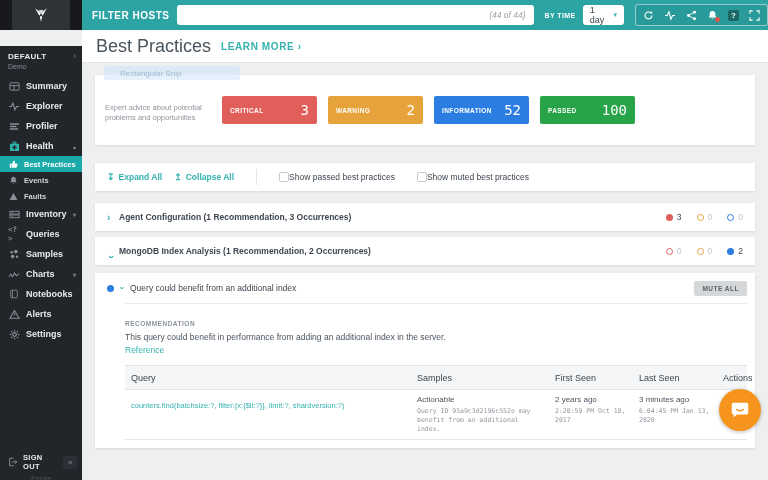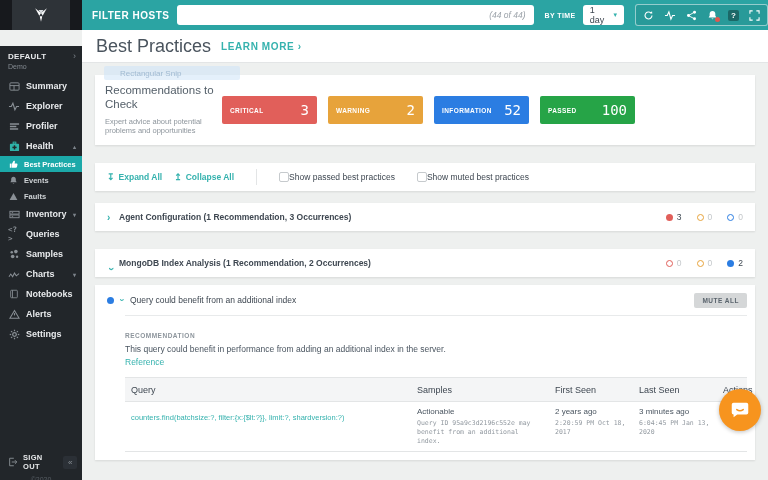--- a/index.html
+++ b/index.html
@@ -89,21 +89,21 @@
   .controls-card { margin-top:18px; height:28px; display:flex; align-items:center; }
   .ctl-link { color:#35b2ae; font-size:8.5px; font-weight:bold; display:flex;
     align-items:center; gap:4px; margin-left:12px; cursor:pointer; }
   .ctl-arrow { font-size:9px; }
   .ctl-sep { width:1px; height:16px; background:#e3e5e6; margin:0 0 0 22px; }
   .chk-group { display:flex; align-items:center; gap:0; margin-left:22px; cursor:pointer; }
   .checkbox { width:10px; height:10px; border:1px solid #c6cacd; border-radius:2px; background:#fff; }
   .chk-label { font-size:8.5px; color:#3e4751; }
 
   .group-card { height:28px; display:flex; align-items:center; padding:0 12px; cursor:pointer; }
-  .g1 { margin-top:12px; } .g2 { margin-top:18px;text-align:right; }
+  .g1 { margin-top:12px; } .g2 { margin-top:6px;text-align:right; }
   .acc-caret { color:#35b2ae; font-size:10px; font-weight:bold; width:12px; flex:none; }
   .group-title { font-size:8.5px; font-weight:bold; color:#3e4751; }
   .counts { margin-left:auto; display:flex; gap:15px; align-items:center; }
   .count { display:flex; align-items:center; gap:4px; }
   .dot { width:7px; height:7px; border-radius:50%; }
   .count-num { font-size:8.5px; }
   .num-on { color:#3e4751; } .num-off { color:#c3c7ca; }
 
   .detail-card { margin-top:8px; padding-bottom:8px; }
   .detail-head { height:30px; display:flex; align-items:center; padding:0 8px 0 12px; }
@@ -384,21 +384,20 @@
     <span class="page-title">Best Practices</span>
     <span class="learn-more">LEARN MORE ›</span>
   </div>
 
   <div class="snip-artifact">Rectangular Snip</div>
 
   <div class="content">
 
     <div class="card summary-card">
       <div class="reco-block">
-        <div class="reco-title">Recommendations to Check</div>
         <div class="reco-sub">Expert advice about potential problems and opportunities</div>
       </div>
       <div class="badges">
         <div class="badge" style="background:#e15f5a;">
           <span class="badge-label">CRITICAL</span>
           <span class="badge-value">3</span>
         </div>
         <div class="badge" style="background:#e7a33b;">
           <span class="badge-label">WARNING</span>
           <span class="badge-value">2</span>

